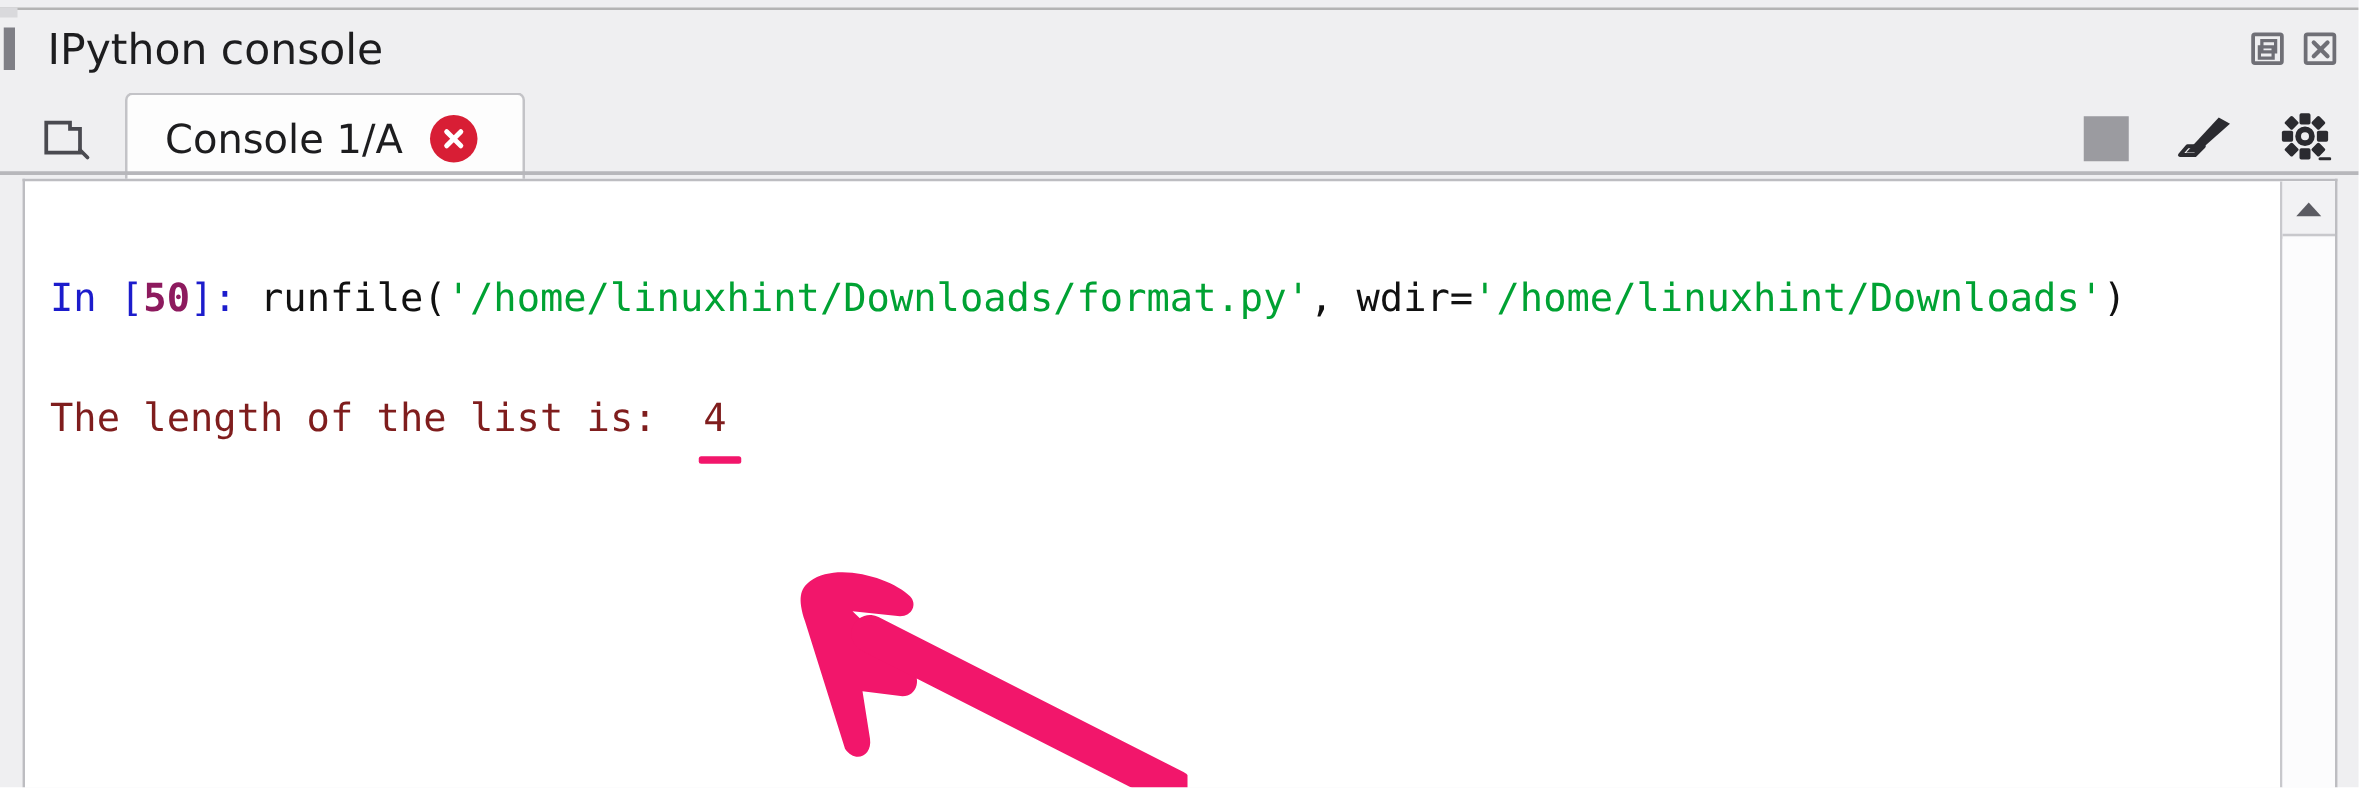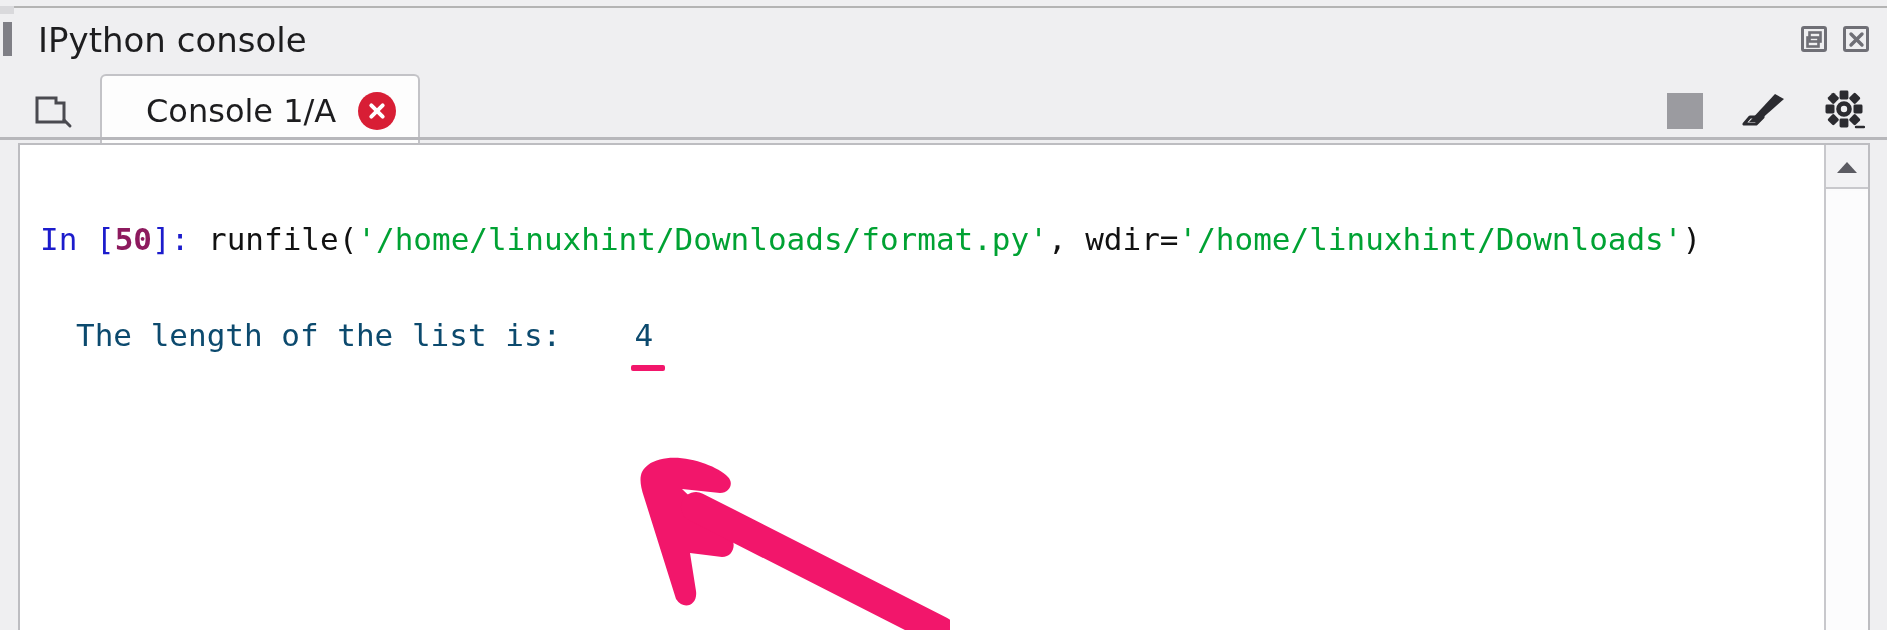--- a/index.html
+++ b/index.html
@@ -107,21 +107,21 @@
     height: 72px;
     min-width: 320px;
     background: #fdfdfd;
     border: 2px solid #c3c3c7;
     border-bottom: none;
     border-top-left-radius: 6px;
     border-top-right-radius: 6px;
     box-sizing: border-box;
     display: flex;
     align-items: center;
-    padding: 0 22px 0 44px;
+    padding: 0 22px 0 30px;
     cursor: pointer;
   }
   .tab-label {
     font-size: 32px;
     color: #1d1d1f;
     white-space: nowrap;
     font-family: "DejaVu Sans", sans-serif;
   }
   .tab-close {
     margin-left: 22px;
@@ -181,21 +181,21 @@
     white-space: pre-wrap;
     word-break: break-all;
   }
   .blank-line { height: 48px; }
 
   .tok-prompt   { color: #1c1ccc; }
   .tok-num      { color: #8d1a5e; font-weight: bold; }
   .tok-bracket  { color: #1c1ccc; }
   .tok-plain    { color: #111111; }
   .tok-string   { color: #00a233; }
-  .tok-out      { color: #0c4a6e; margin-left: 36px; }
+  .tok-out      { color: #7f1d1d; }
 
   .val-4 {
     position: relative;
     display: inline-block;
   }
   .val-4::after {
     content: "";
     position: absolute;
     left: -4px;
     bottom: -12px;

